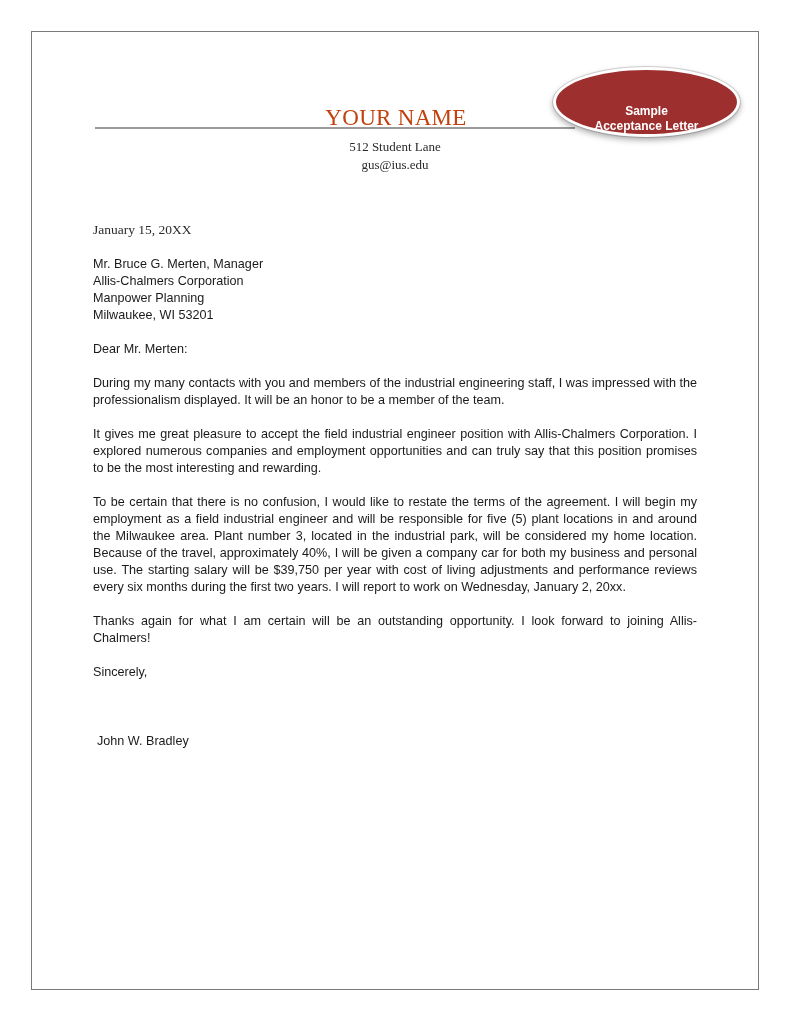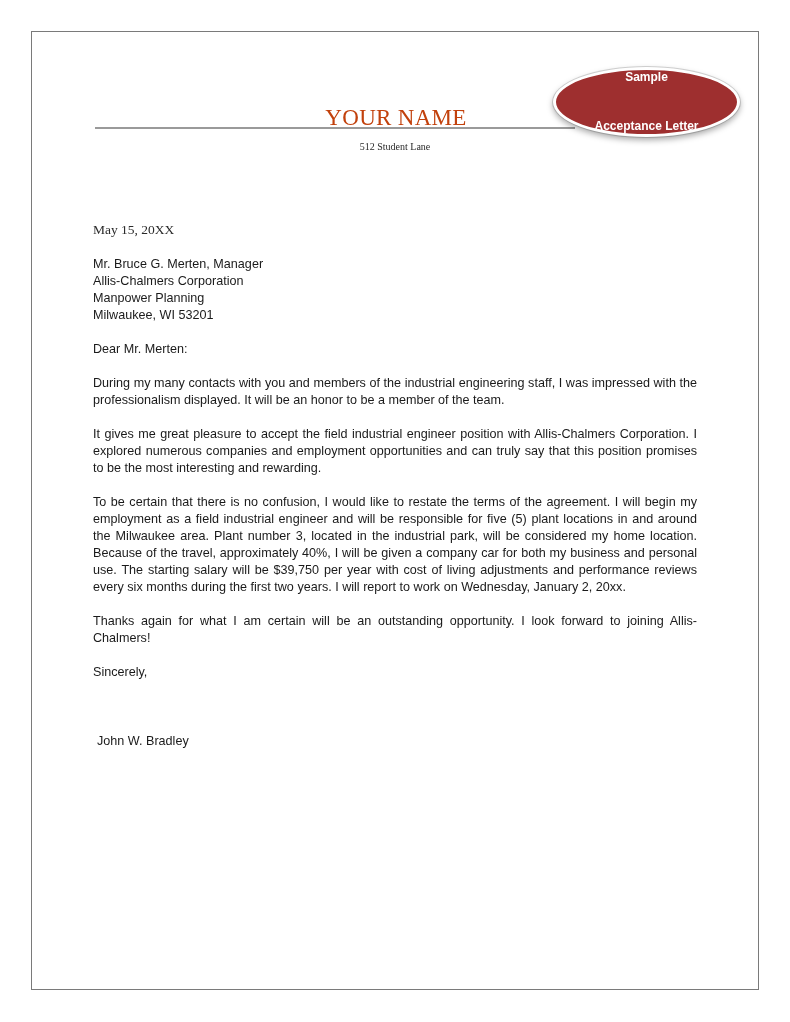--- a/index.html
+++ b/index.html
@@ -52,36 +52,36 @@
       width: 187px;
       height: 70px;
       border-radius: 50%;
       background: #9e2f2f;
       border: 3px solid #ffffff;
       box-shadow: 0 3px 6px rgba(0,0,0,0.35), 0 0 0 1px #d9d9d9;
       box-sizing: border-box;
       display: flex;
       flex-direction: column;
       align-items: center;
-      justify-content: space-between;
+      justify-content: flex-end;
       color: #ffffff;
       font-family: "Liberation Sans", sans-serif;
       font-size: 12px;
       font-weight: bold;
       line-height: 15px;
       text-align: center;
     }
     .contact-block {
       position: absolute;
       left: 300px;
       top: 138px;
       width: 190px;
       text-align: center;
       font-family: "Liberation Serif", "DejaVu Serif", serif;
-      font-size: 10px;
+      font-size: 13px;
       line-height: 17.5px;
       color: #2a2a2a;
     }
     .contact-line { display: block; }
     .contact-line.phone { padding-left: 12px; }
     .contact-line.email { padding-left: 0px; }
 
     .date-line {
       position: absolute;
       left: 93px;
@@ -119,23 +119,24 @@
 
 <div class="header-rule"></div>
 
 <div class="badge-oval">
   <span>Sample</span>
   <span>Acceptance Letter</span>
 </div>
 
 <div class="contact-block">
   <span class="contact-line">512 Student Lane</span>
+  <span class="contact-line email">gus@ius.edu</span>
 </div>
 
-<div class="date-line">May 15, 20XX</div>
+<div class="date-line">January 15, 20XX</div>
 
 <div class="letter-body">
   <div class="recipient-block">
     <span class="recipient-line">Mr. Bruce G. Merten, Manager</span>
     <span class="recipient-line">Allis-Chalmers Corporation</span>
     <span class="recipient-line">Manpower Planning</span>
     <span class="recipient-line">Milwaukee, WI 53201</span>
   </div>
   <p class="salutation">Dear Mr. Merten:</p>
   <p class="paragraph">During my many contacts with you and members of the industrial engineering staff, I was impressed with the professionalism displayed. It will be an honor to be a member of the team.</p>

